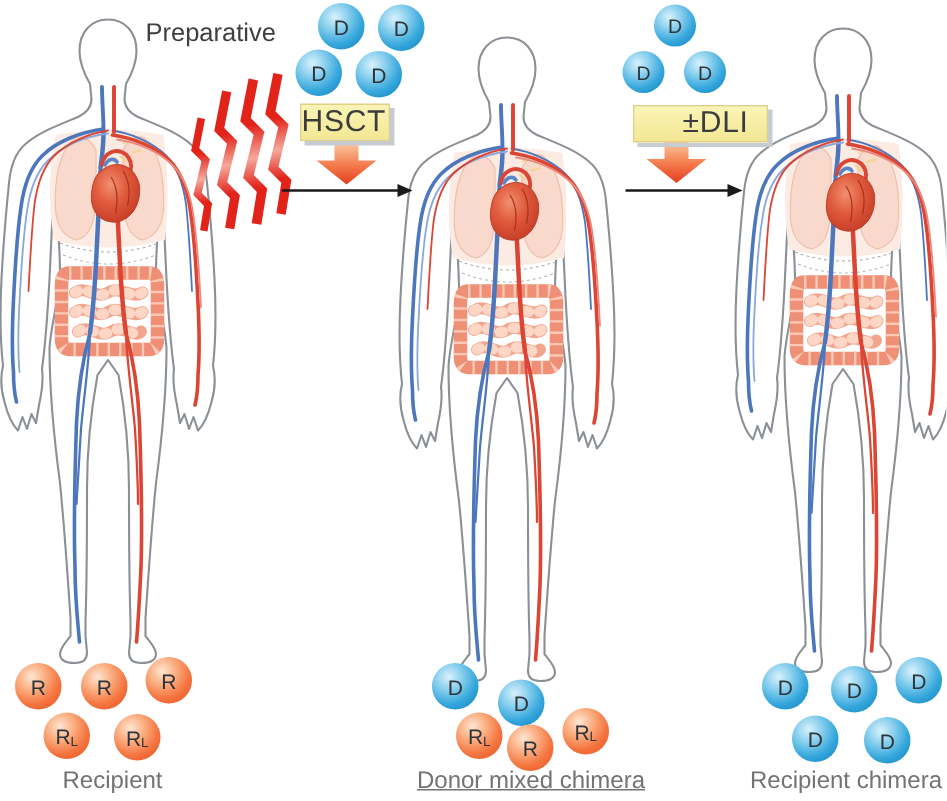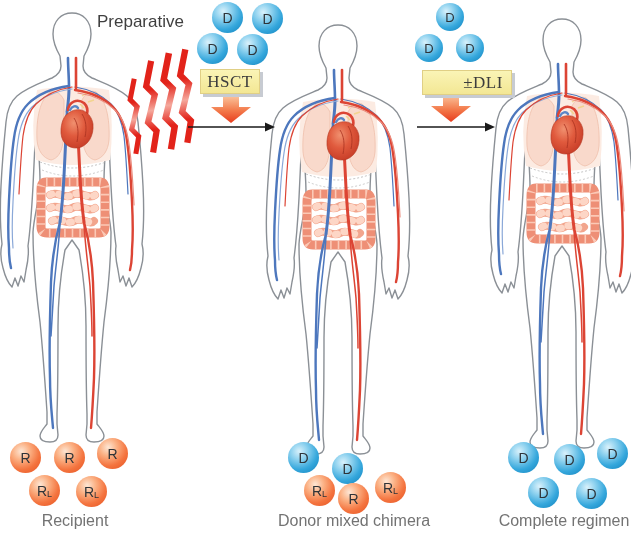--- a/index.html
+++ b/index.html
@@ -5,24 +5,24 @@
   html,body{margin:0;padding:0;background:#fff;}
   .canvas{
     position:relative;width:631px;height:534px;background:#ffffff;overflow:hidden;
     font-family:"Liberation Sans","DejaVu Sans",sans-serif;
   }
   #scene{position:absolute;left:0;top:0;}
   .annot{
     position:absolute;color:#3f3f3f;font-size:17px;line-height:21px;
   }
   .plate{
-    position:absolute;display:flex;align-items:center;justify-content:center;
+    position:absolute;display:flex;align-items:center;
     background:linear-gradient(180deg,#faf4b6 0%,#f3e794 100%);
     border:1px solid #e0cf85;box-shadow:3px 3px 0 0 #c7cbd2;
-    font-size:17px;color:#3c3c3c;letter-spacing:.5px;font-family:Liberation Serif, serif;
+    font-size:20px;color:#3c3c3c;letter-spacing:.5px;
   }
   .figure-label{
     position:absolute;transform:translateX(-50%);color:#737373;font-size:16px;white-space:nowrap;
   }
   .cell{
     position:absolute;width:31px;height:31px;border-radius:50%;
     display:flex;align-items:center;justify-content:center;
     font-size:14px;color:#2e3338;
   }
   .cell.sm{width:28px;height:28px;font-size:13px;}
@@ -258,16 +258,16 @@
   <div class="cell d" style="left:528px;top:477px;">
       <span>D</span>
       <sub></sub>
     </div>
   <div class="cell d" style="left:576px;top:478px;">
       <span>D</span>
       <sub></sub>
     </div>
 
   <div class="figure-label" style="left:75px;top:512px;">Recipient</div>
-  <div class="figure-label" style="left:354px;top:512px;">Donor mixed chimera</div>
-  <div class="figure-label" style="left:564px;top:512px;">Complete regimen</div>
+  <div class="figure-label" style="left:354px;top:512px;text-decoration:underline;">Donor mixed chimera</div>
+  <div class="figure-label" style="left:564px;top:512px;">Recipient chimera</div>
 
 </div>
 
 </body></html>

